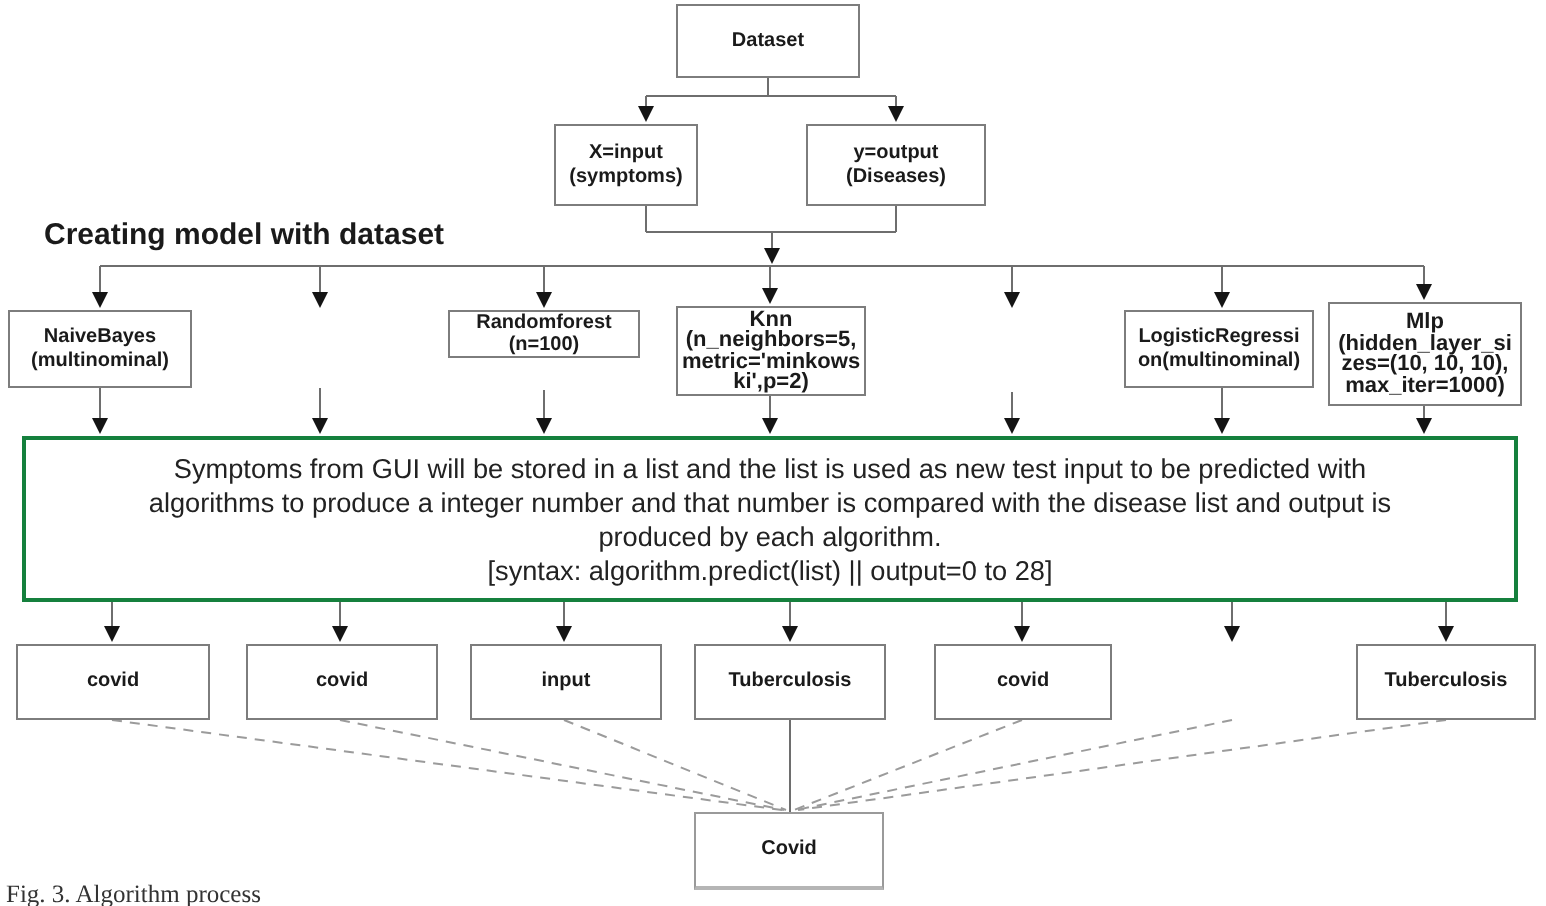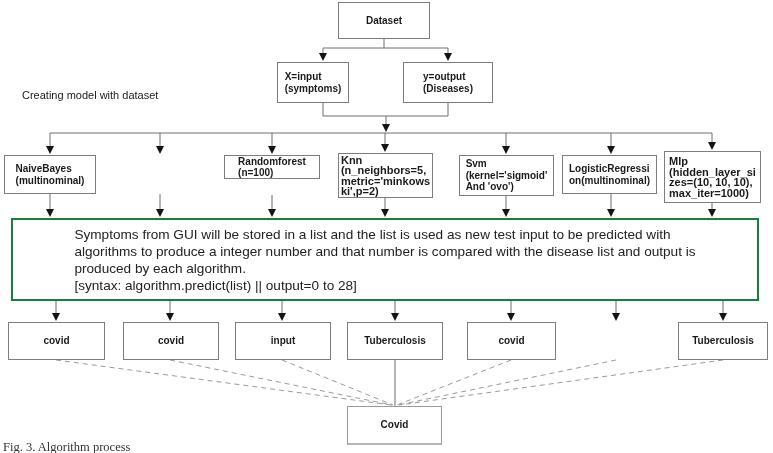--- a/index.html
+++ b/index.html
@@ -7,31 +7,31 @@
     width:773px;height:453px;position:relative;overflow:hidden;
     background:#ffffff;
     font-family:"Liberation Sans","DejaVu Sans",sans-serif;
   }
   #stage{position:absolute;left:0;top:0;width:773px;height:453px;}
   svg.wires{position:absolute;left:0;top:0;z-index:1;}
   .box{
     position:absolute;z-index:2;background:#ffffff;
     border:1px solid #7d7d7d;
     display:flex;align-items:center;justify-content:center;
-    font-weight:bold;font-size:10px;line-height:11.5px;
+    text-align:center;font-weight:bold;font-size:10px;line-height:11.5px;
     color:#1a1a1a;white-space:pre-line;box-sizing:border-box;
   }
   .box.small{font-size:11px;line-height:10.5px;}
   .box.desc{
     border:2px solid #15803d;font-weight:normal;
     font-size:13.6px;line-height:17px;color:#222;
   }
   .box.final{border-color:#9a9a9a;border-bottom-color:#b5b5b5;border-bottom-width:2px;}
   .sidenote{
-    position:absolute;z-index:2;font-weight:normal;font-size:11px;color:#1a1a1a;
+    position:absolute;z-index:2;font-weight:bold;font-size:15px;color:#1a1a1a;margin-top:20px;
   }
   .caption{
     position:absolute;z-index:2;
     font-family:"Liberation Serif","DejaVu Serif",serif;
     font-size:12.5px;color:#333;white-space:nowrap;
   }
 </style>
 </head>
 <body>
 
@@ -101,23 +101,20 @@
 (multinominal)</div>
 
   <div class="box" style="left:403px;top:62px;width:90px;height:41px">y=output
 (Diseases)</div>
   <div class="box" style="left:224px;top:155px;width:96px;height:24px">Randomforest
 (n=100)</div>
   <div class="box small" style="left:338px;top:153px;width:95px;height:45px">Knn
 (n_neighbors=5,
 metric='minkows
 ki',p=2)</div>
-  <div class="box" style="left:459px;top:155px;width:95px;height:41px">Svm
-(kernel='sigmoid'
-And 'ovo')</div>
   <div class="box" style="left:562px;top:155px;width:95px;height:39px">LogisticRegressi
 on(multinominal)</div>
   <div class="box small" style="left:664px;top:151px;width:97px;height:52px">Mlp
 (hidden_layer_si
 zes=(10, 10, 10),
 max_iter=1000)</div>
 
   <div class="box desc" style="left:11px;top:218px;width:748px;height:83px">Symptoms from GUI will be stored in a list and the list is used as new test input to be predicted with
 algorithms to produce a integer number and that number is compared with the disease list and output is
 produced by each algorithm.

